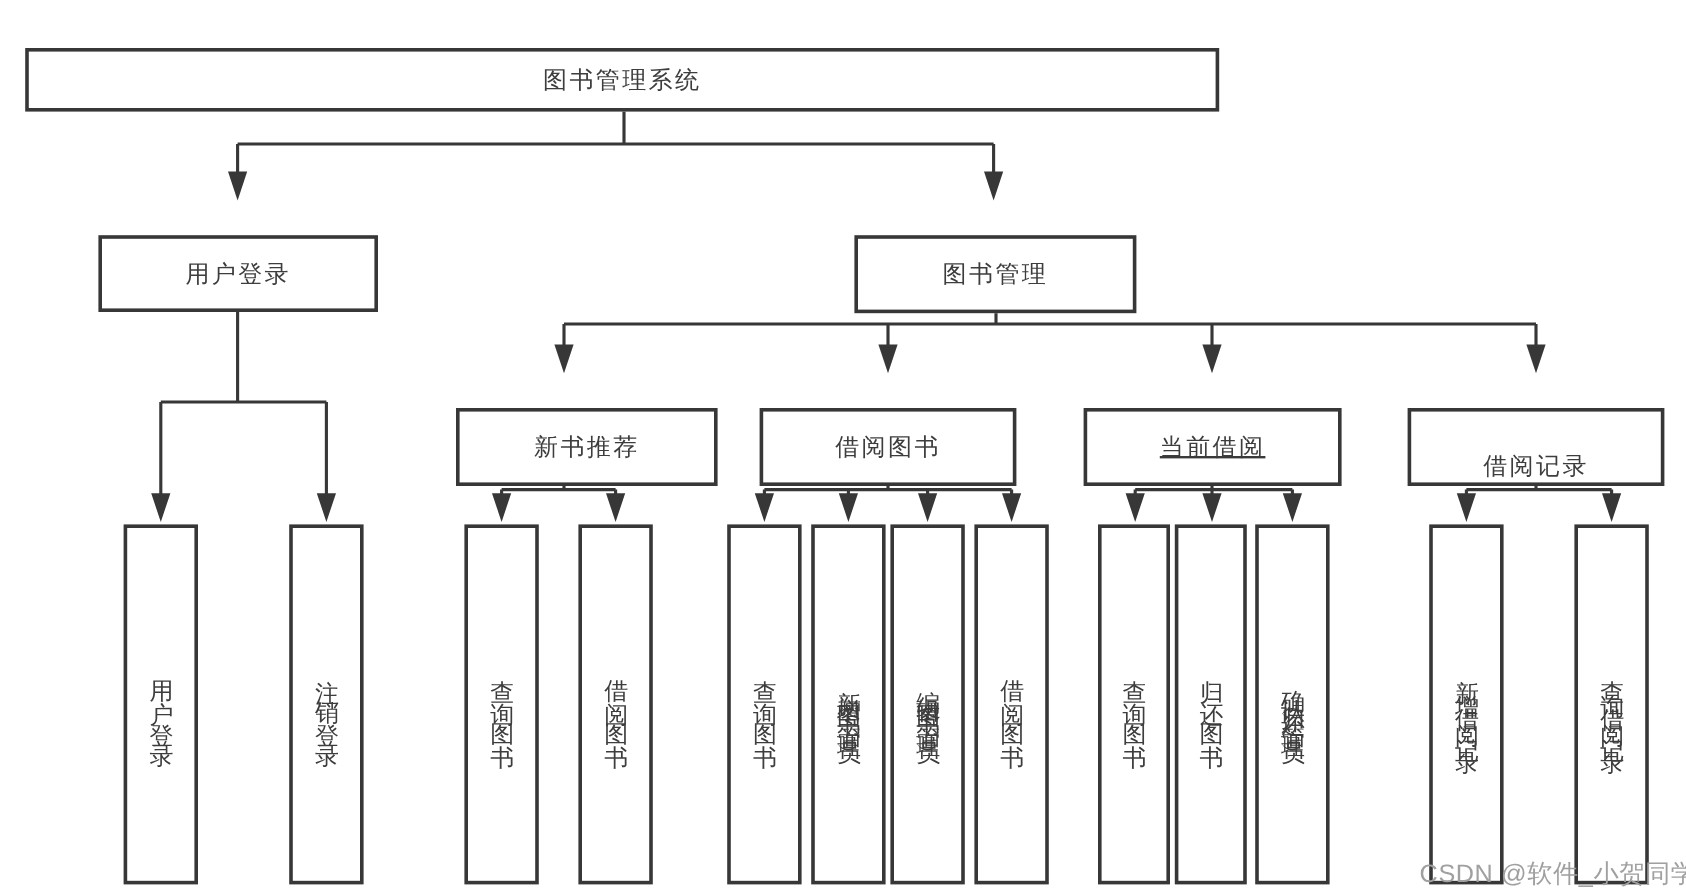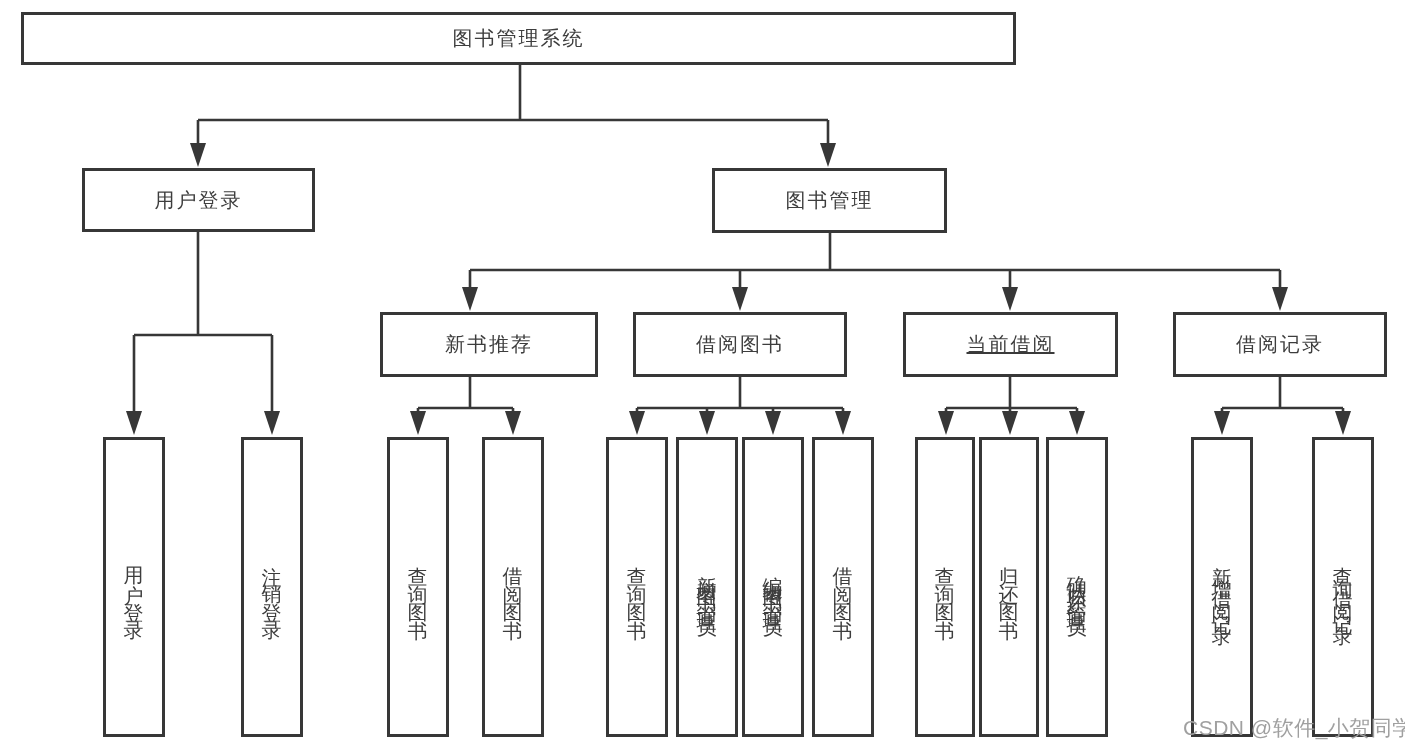--- a/index.html
+++ b/index.html
@@ -7,21 +7,21 @@
     width:1405px;height:747px;position:relative;overflow:hidden;
     background:#ffffff;
     font-family:"Liberation Sans", sans-serif;
     color:#3a3a3a;
   }
   .stage{position:absolute;inset:0;}
   svg.connectors{position:absolute;left:0;top:0;z-index:1;}
   .node{
     position:absolute;z-index:2;box-sizing:border-box;
     border:3px solid #373737;background:#ffffff;
-    display:flex;align-items:center;justify-content:center;
+    display:flex;align-items:center;justify-content:center;margin-top:28px;
   }
   .node .lbl{
     font-size:20px;letter-spacing:2px;color:#3d3d3d;white-space:nowrap;
   }
   .leaf{
     position:absolute;z-index:2;box-sizing:border-box;top:437px;
     width:62px;height:300px;
     border:3px solid #373737;background:#ffffff;
     display:flex;align-items:center;justify-content:center;
   }
@@ -94,21 +94,21 @@
 
   <div class="node" style="left:380px;top:312px;width:218px;height:65px;">
     <span class="lbl">新书推荐</span>
   </div>
   <div class="node" style="left:633px;top:312px;width:214px;height:65px;">
     <span class="lbl">借阅图书</span>
   </div>
   <div class="node" style="left:903px;top:312px;width:215px;height:65px;text-decoration:underline;">
     <span class="lbl">当前借阅</span>
   </div>
-  <div class="node" style="left:1173px;top:312px;width:214px;height:65px;">
+  <div class="node" style="left:1173px;top:312px;width:214px;height:65px;align-items:flex-end;">
     <span class="lbl">借阅记录</span>
   </div>
 
   <div class="leaf" style="left:103px;">
     <span class="vlbl" style="letter-spacing: 0.9em;">用户登录</span>
   </div>
   <div class="leaf" style="left:241px;">
     <span class="vlbl" style="letter-spacing: 0.9em;">注销登录</span>
   </div>
 

